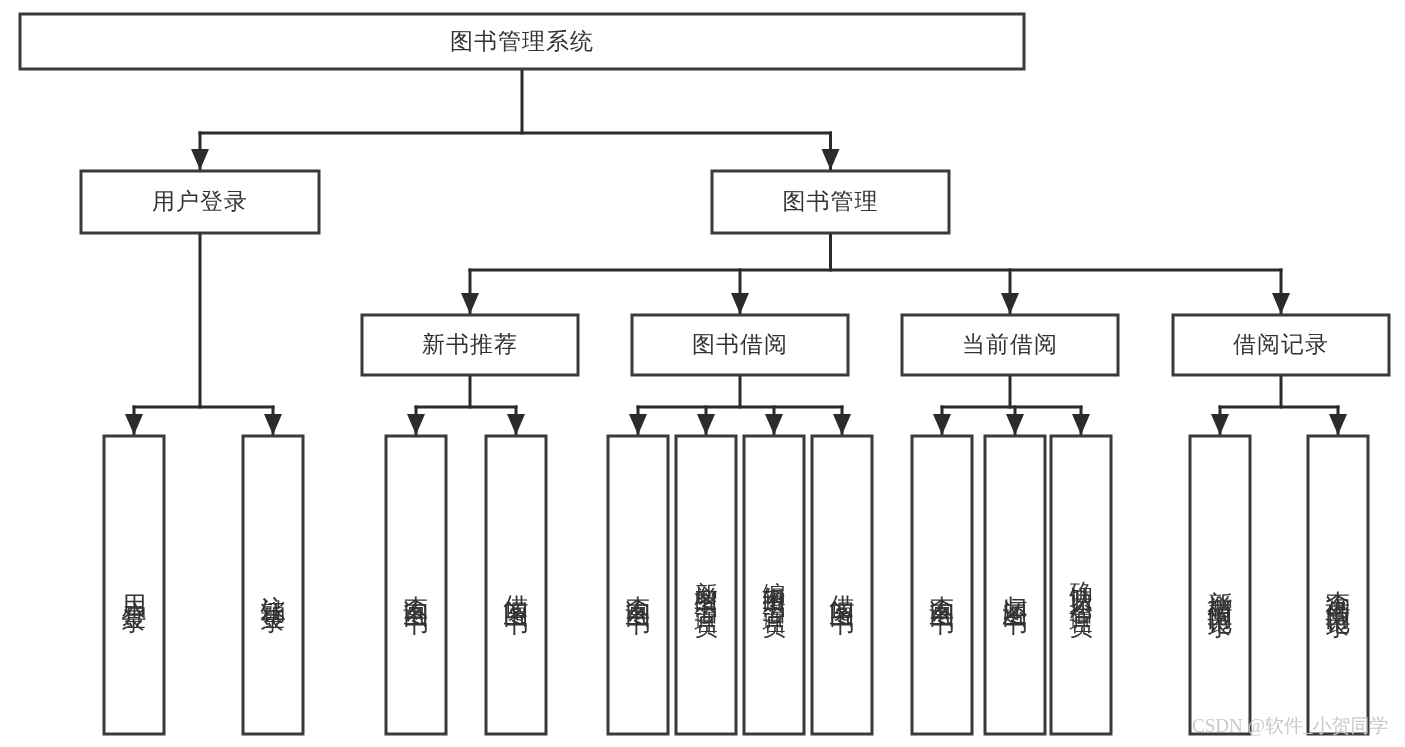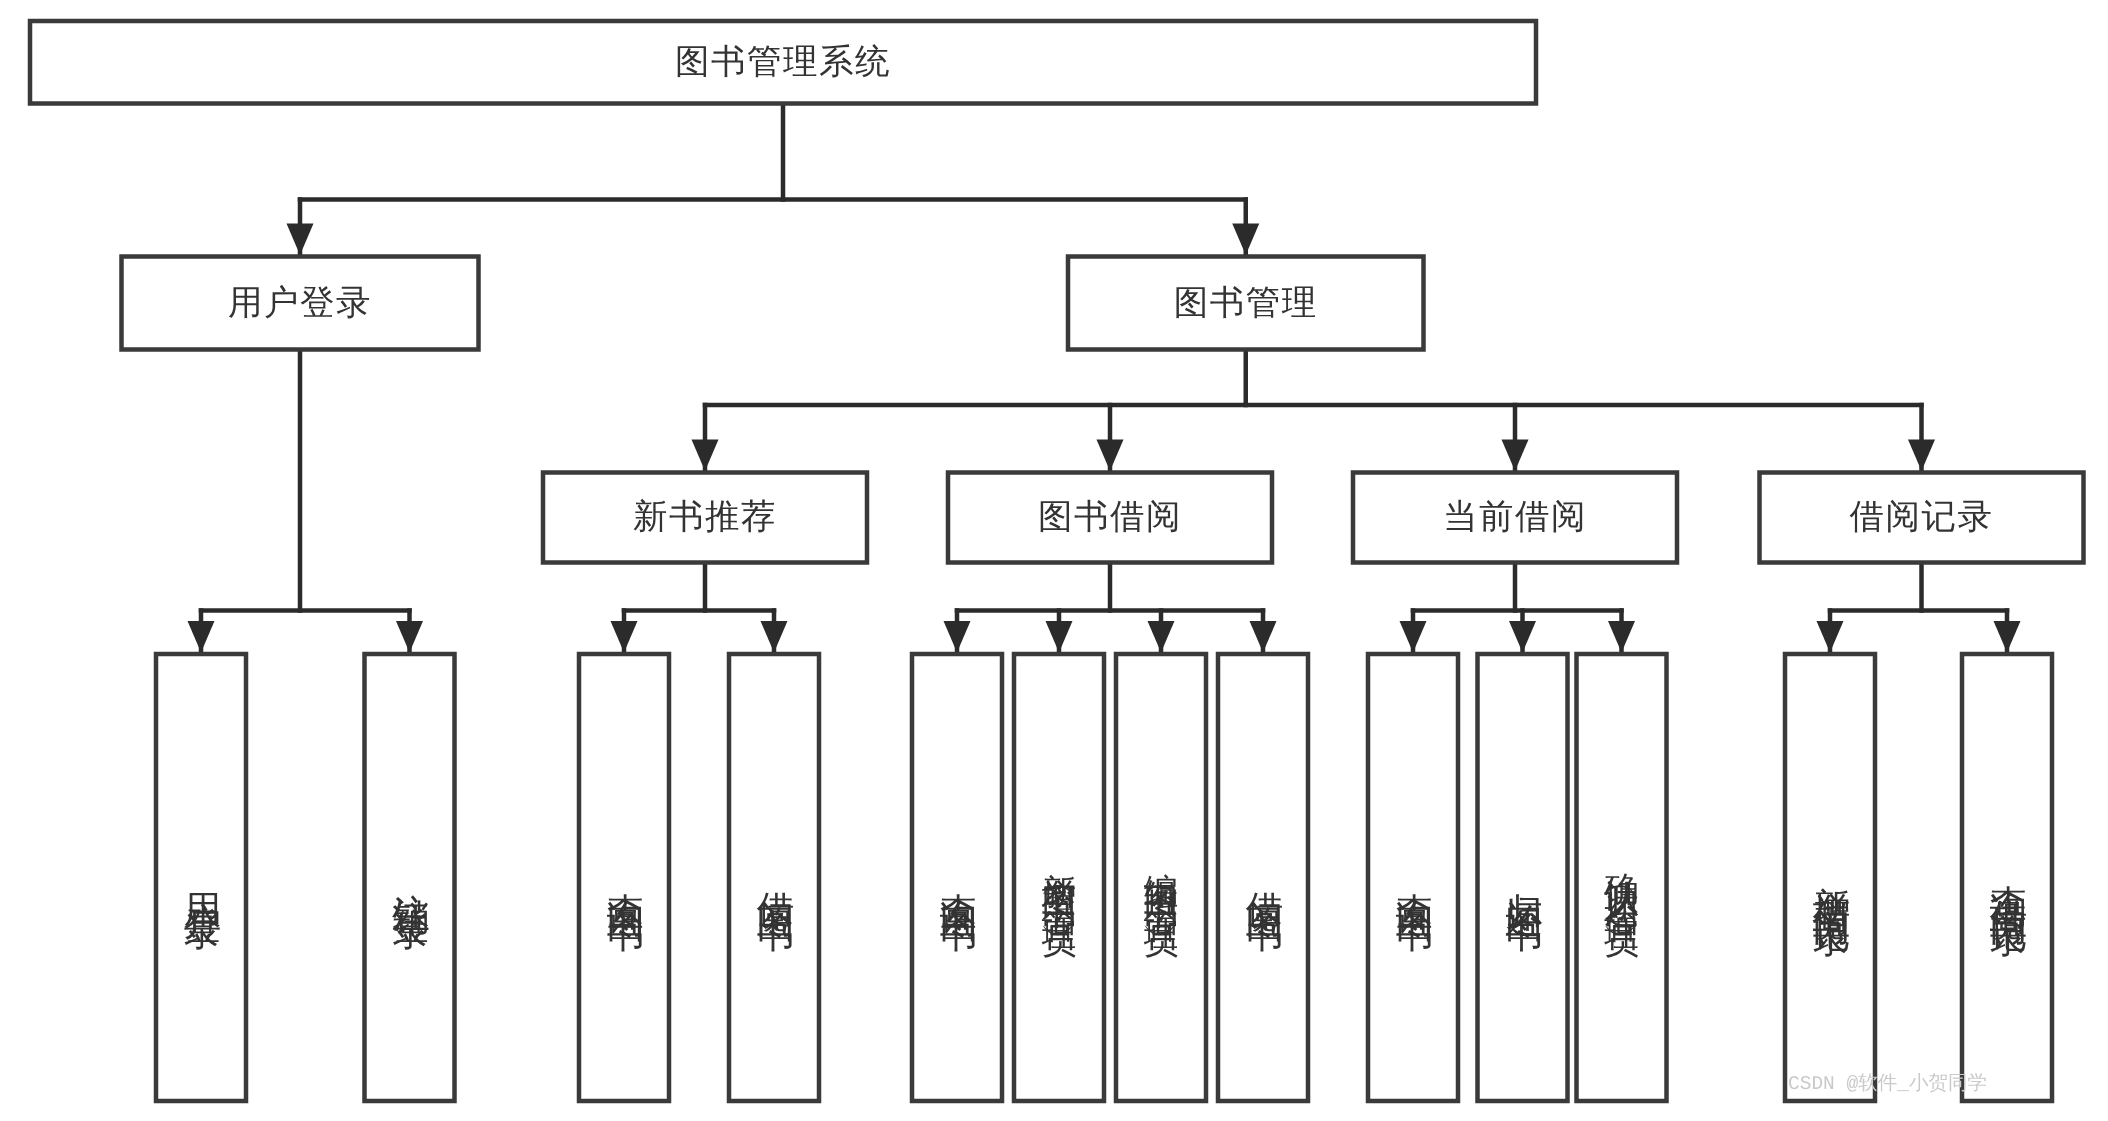--- a/index.html
+++ b/index.html
@@ -28,22 +28,22 @@
     font-family:"Liberation Sans","DejaVu Sans",sans-serif;
     font-size:25px;
     color:#333333;
     line-height:1;
     letter-spacing:5px;
     white-space:nowrap;
     text-align:center;
   }
   .watermark{
     position:absolute;
-    font-family:Liberation Mono, monospace;
-    font-size:13px;
+    font-family:Liberation Serif, serif;
+    font-size:19px;
     color:#c9c9c9;
     white-space:nowrap;
     left:1192px;top:713px;
   }
 </style>
 </head>
 <body>
 
 <div id="stage">
 

